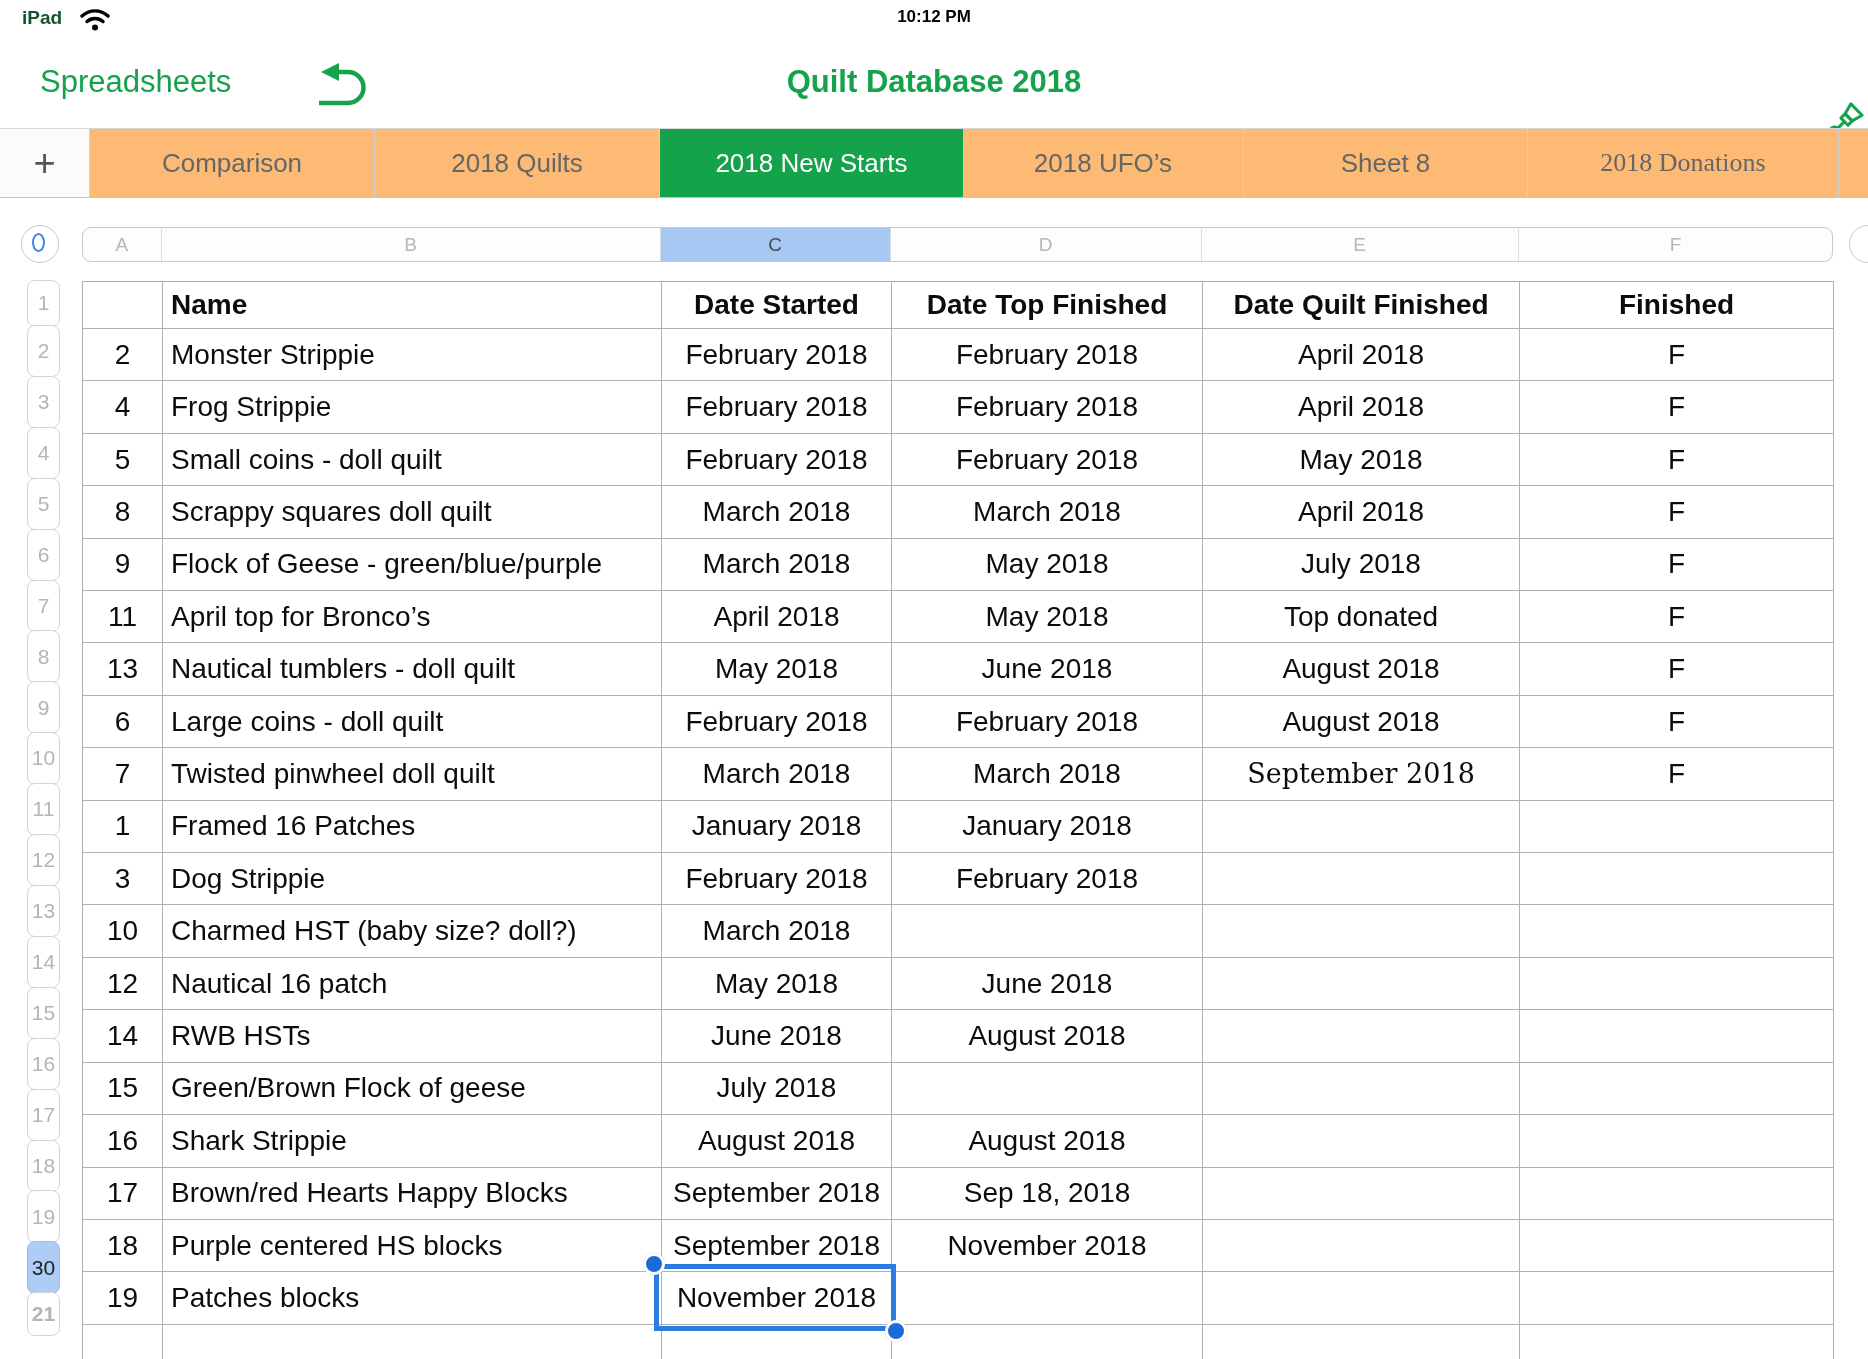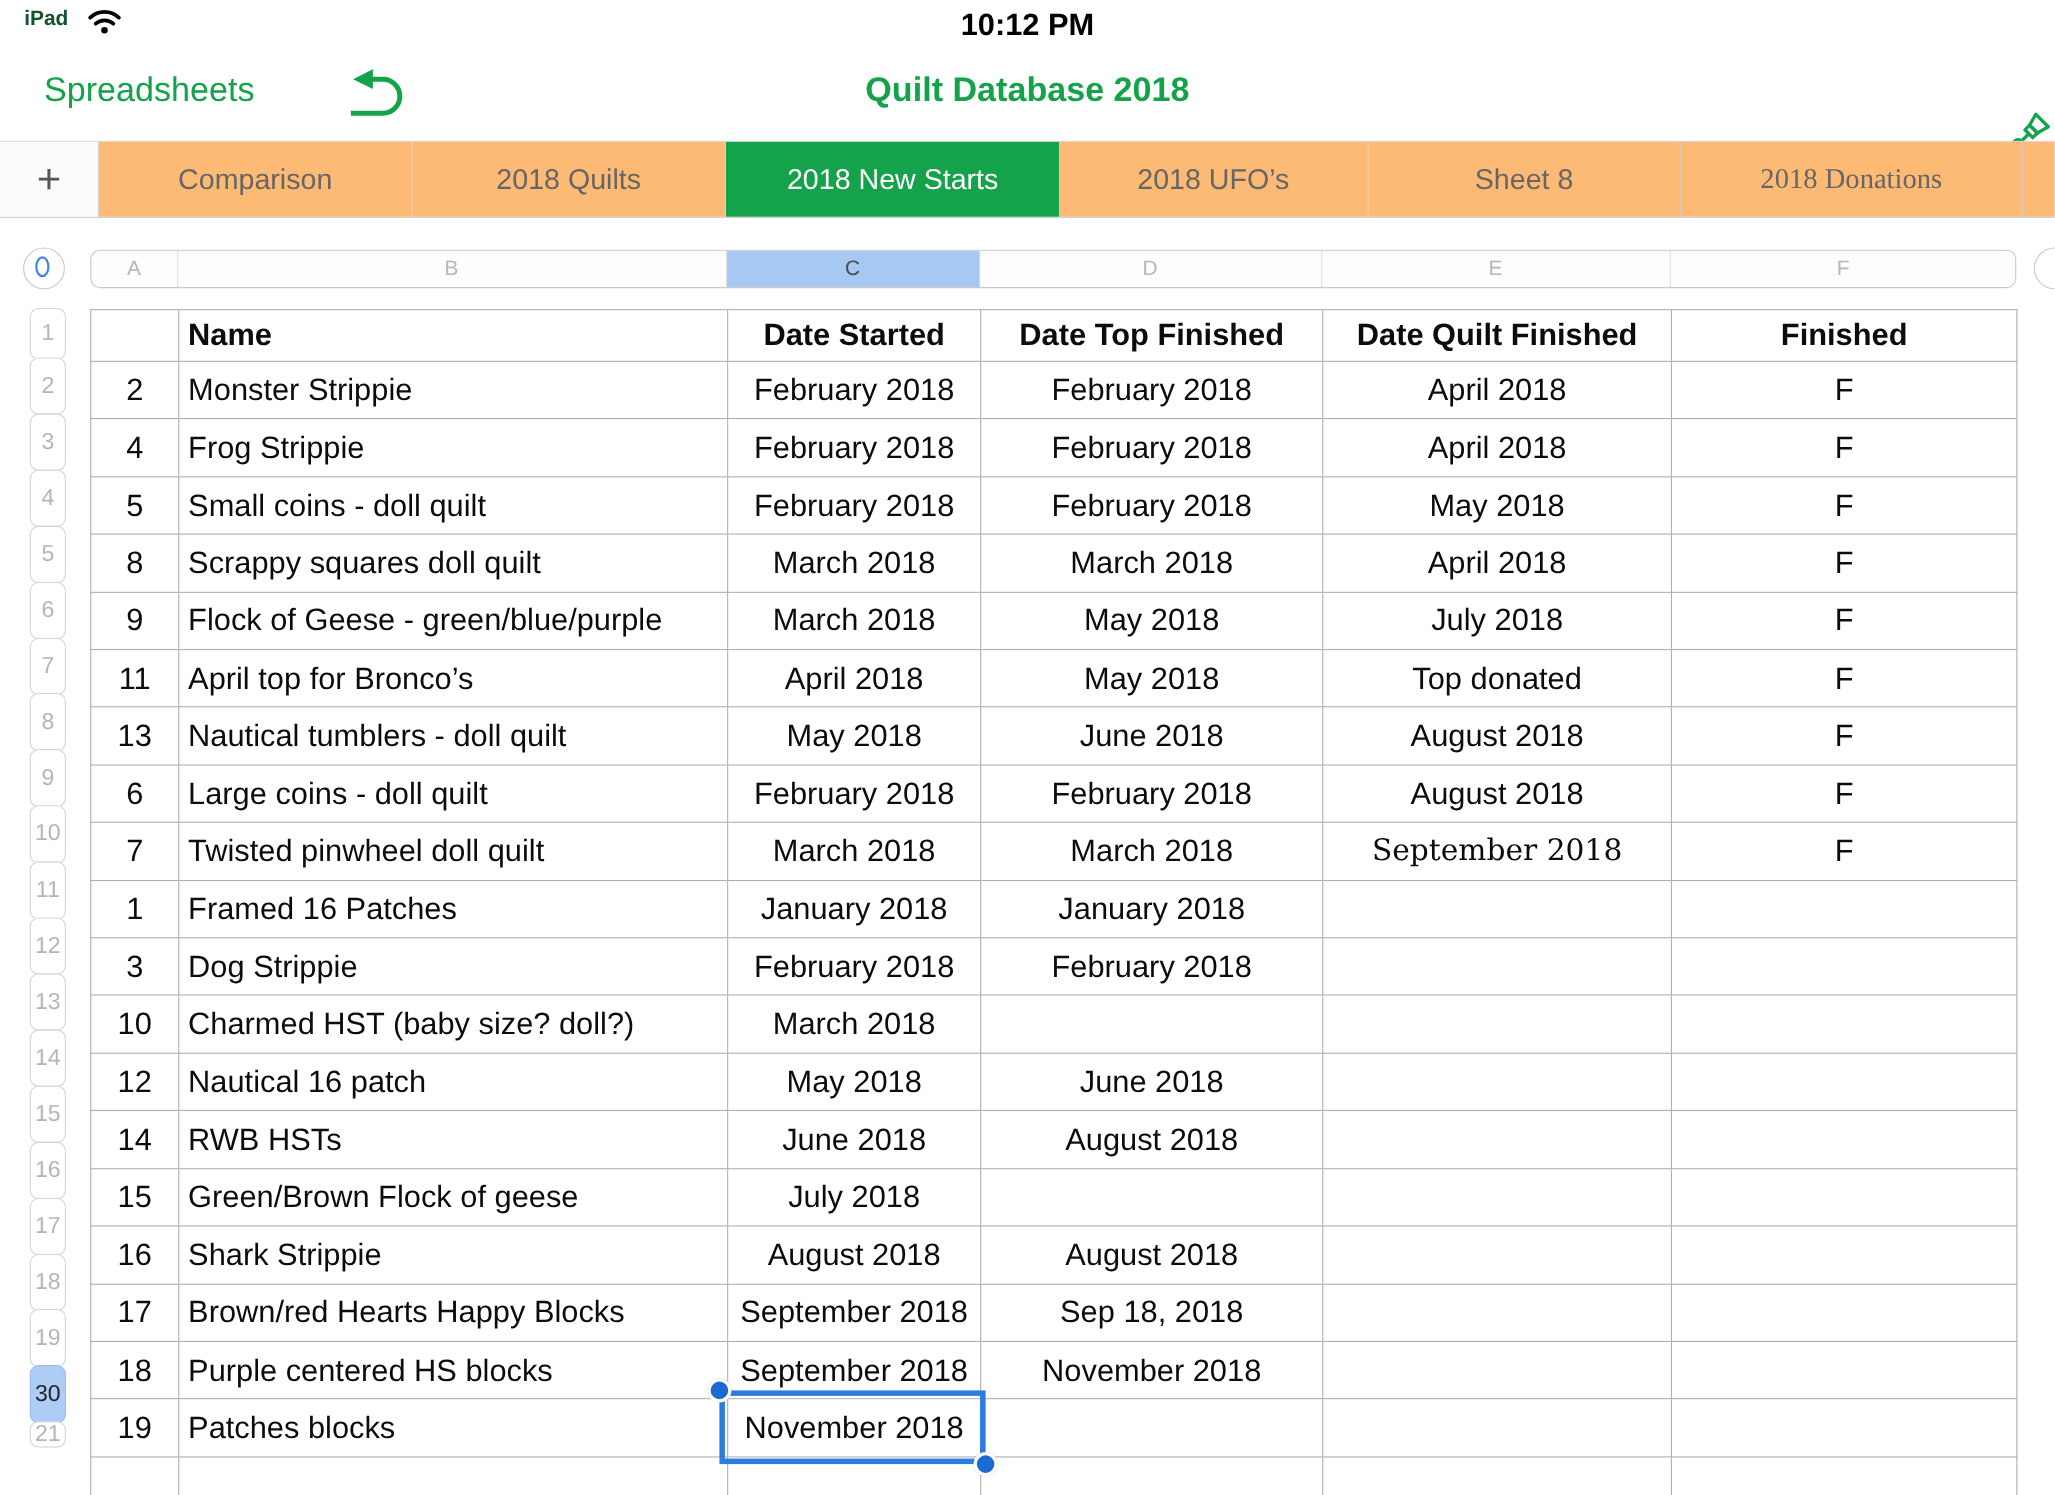--- a/index.html
+++ b/index.html
@@ -3,21 +3,21 @@
 <meta charset="utf-8">
 <style>
   html,body{margin:0;padding:0;background:#fff;}
   #app{position:relative;width:1868px;height:1359px;background:#fff;overflow:hidden;
        font-family:"Liberation Sans",sans-serif;color:#111;}
 
   
   #status-bar{position:absolute;left:0;top:0;width:100%;height:40px;}
   #device-label{position:absolute;left:22px;top:7px;font-size:19px;color:#14532d;font-weight:bold;}
   #wifi{position:absolute;left:80px;top:8px;}
-  #clock{position:absolute;left:0;right:0;top:7px;text-align:center;font-size:28px;font-weight:600;color:#000;}
+  #clock{position:absolute;left:0;right:0;top:7px;text-align:center;font-size:17px;font-weight:600;color:#000;}
 
   
   #toolbar{position:absolute;left:0;top:40px;width:100%;height:88px;background:#fff;}
   #back-btn{position:absolute;left:40px;top:24px;font-size:31px;color:var(--green);cursor:pointer;}
   #undo-btn{position:absolute;left:305px;top:20px;width:64px;height:52px;}
   #doc-title{position:absolute;left:0;right:0;top:24px;text-align:center;font-size:31px;font-weight:700;color:var(--green);}
   #style-btn{position:absolute;left:1818px;top:58px;width:50px;height:50px;}
 
   
   #tab-bar{position:absolute;left:0;top:128px;width:1880px;height:70px;display:flex;
@@ -143,21 +143,21 @@
       <div class="gutter-cell" style="height: 52.42px;">11</div>
       <div class="gutter-cell" style="height: 52.42px;">12</div>
       <div class="gutter-cell" style="height: 52.42px;">13</div>
       <div class="gutter-cell" style="height: 52.42px;">14</div>
       <div class="gutter-cell" style="height: 52.42px;">15</div>
       <div class="gutter-cell" style="height: 52.42px;">16</div>
       <div class="gutter-cell" style="height: 52.42px;">17</div>
       <div class="gutter-cell" style="height: 52.42px;">18</div>
       <div class="gutter-cell" style="height: 52.42px;">19</div>
       <div class="gutter-cell selected" style="height: 52.42px;">30</div>
-      <div class="gutter-cell" style="height: 24px;">21</div>
+      <div class="gutter-cell" style="height: 44px; font-weight: bold;">21</div>
     </div>
 
   <table id="quilt-table">
     <colgroup>
       <col style="width:80px">
         <col style="width:499px">
         <col style="width:230px">
       <col style="width:311px">
         <col style="width:317px">
         <col style="width:314px">

